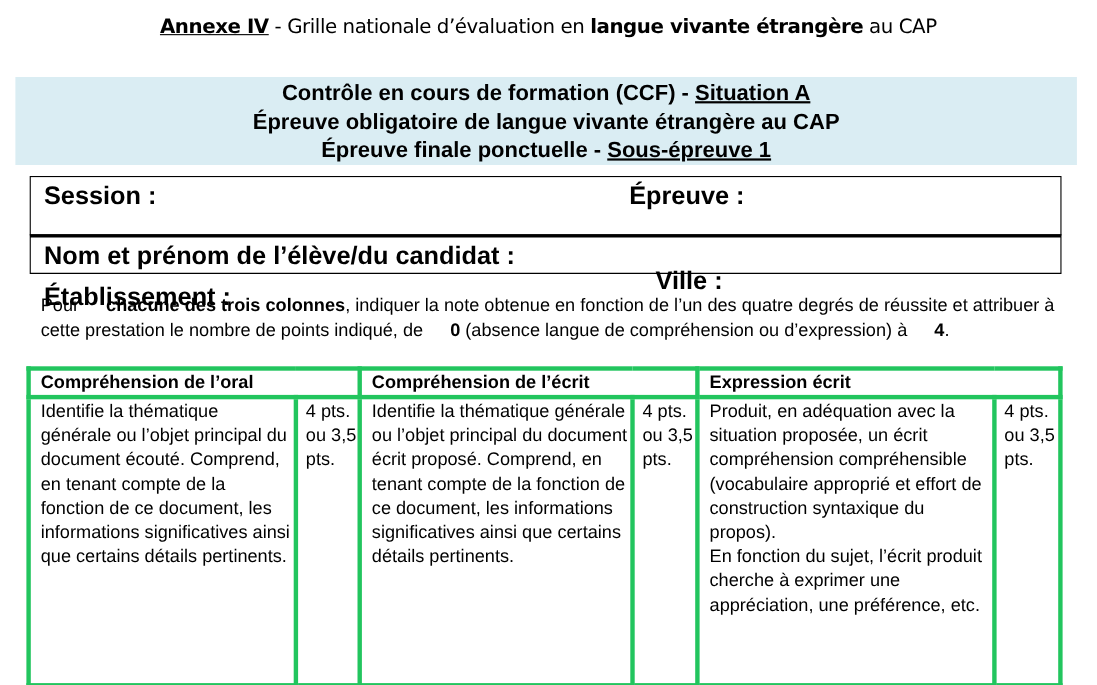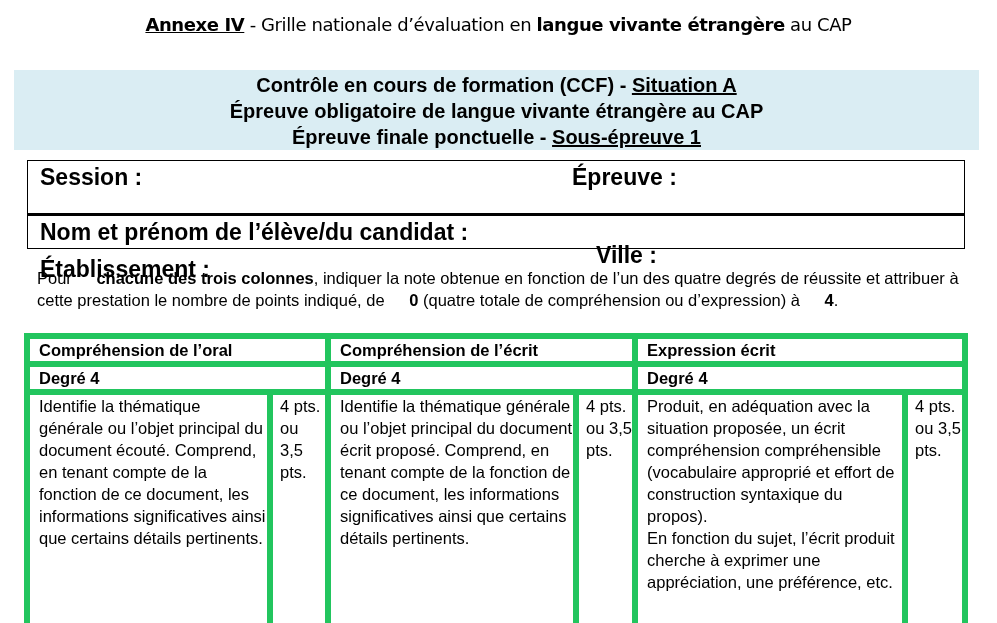--- a/index.html
+++ b/index.html
@@ -13,21 +13,21 @@
             background:#daedf3; text-align:center; font-weight:bold; font-size:20px; line-height:26px; padding-top:2px; box-sizing:border-box; }
   .banner .u { text-decoration:underline; }
   .idbox { position:absolute; left:27px; width:938px; border:1.5px solid #000; box-sizing:border-box;
            font-weight:bold; font-size:23px; }
   .idbox1 { top:160px; height:54px; }
   .idbox2 { top:213px; height:36px; border-top:3px solid #000; }
   .idline { position:absolute; left:12px; }
   .instr { position:absolute; left:37px; top:267px; width:930px; font-size:16.5px; line-height:22px; }
   .instr b { font-weight:bold;margin-left:20px; }
   table.grid { position:absolute; left:24px; top:333px; border-collapse:collapse; table-layout:fixed; width:938px; font-size:16.5px; }
-  table.grid td { border:6px solid #22c55e; padding:0 0 0 9px; vertical-align:top; line-height:22px; }
+  table.grid td { border:4px solid #22c55e; padding:0 0 0 9px; vertical-align:top; line-height:22px; }
   table.grid .hdr td { font-weight:bold; height:22px; }
   table.grid .desc { height:258px; }
   table.grid .pts { padding-left:7px; }
 </style>
 </head>
 <body>
 
 <div class="annex">
   <span class="u">Annexe IV</span><span> - </span><span>Grille nationale d’évaluation en </span><b>langue vivante étrangère</b><span> au CAP</span>
 </div>
@@ -43,43 +43,38 @@
   <span class="idline" style="top:3px;left:544px;">Épreuve :</span>
 </div>
 
 <div class="idbox idbox2">
   <span class="idline" style="top:3px;">Nom et prénom de l’élève/du candidat :</span>
   <span class="idline" style="top:40px;">Établissement :</span>
   <span class="idline" style="top:26px;left:568px;">Ville :</span>
 </div>
 
 <div class="instr">
-  <span>Pour </span><b>chacune des trois colonnes</b><span>, indiquer la note obtenue en fonction de l’un des quatre degrés de réussite et attribuer à cette prestation le nombre de points indiqué, de </span><b>0</b><span> (quatre totale de compréhension ou d’expression) à </span><b>4</b><span>.</span>
+  <span>Pour </span><b>chacune des trois colonnes</b><span>, indiquer la note obtenue en fonction de l’un des quatre degrés de réussite et attribuer à cette prestation le nombre de points indiqué, de </span><b>0</b><span> (absence langue de compréhension ou d’expression) à </span><b>4</b><span>.</span>
 </div>
 
 <table class="grid">
   <colgroup>
     <col style="width:243px">
       <col style="width:58px">
     <col style="width:248px">
       <col style="width:59px">
     <col style="width:270px">
       <col style="width:60px">
   </colgroup>
   <tbody>
       <tr class="hdr">
     <td colspan="2">Compréhension de l’oral</td>
     <td colspan="2">Compréhension de l’écrit</td>
     <td colspan="2">Expression écrit</td>
   </tr>
-  <tr class="hdr">
-    <td colspan="2">Degré 4</td>
-    <td colspan="2">Degré 4</td>
-    <td colspan="2">Degré 4</td>
-  </tr>
   <tr>
     <td class="desc">Identifie la thématique générale ou l’objet principal du document écouté. Comprend, en tenant compte de la fonction de ce document, les informations significatives ainsi que certains détails pertinents.</td>
     <td class="pts">4 pts. ou 3,5 pts.</td>
     <td class="desc">Identifie la thématique générale ou l’objet principal du document écrit proposé. Comprend, en tenant compte de la fonction de ce document, les informations significatives ainsi que certains détails pertinents.</td>
     <td class="pts">4 pts. ou 3,5 pts.</td>
     <td class="desc">
           <div>Produit, en adéquation avec la situation proposée, un écrit compréhension compréhensible (vocabulaire approprié et effort de construction syntaxique du propos).</div>
           <div>En fonction du sujet, l’écrit produit cherche à exprimer une appréciation, une préférence, etc.</div>
         </td>
     <td class="pts">4 pts. ou 3,5 pts.</td>

